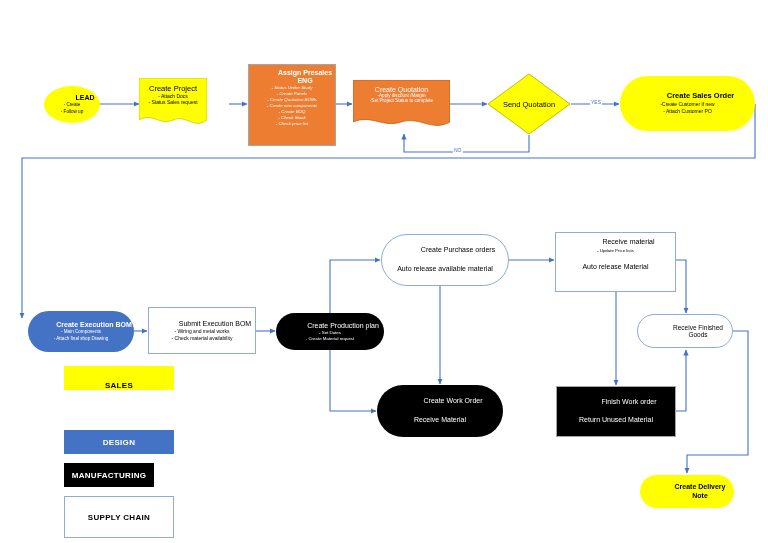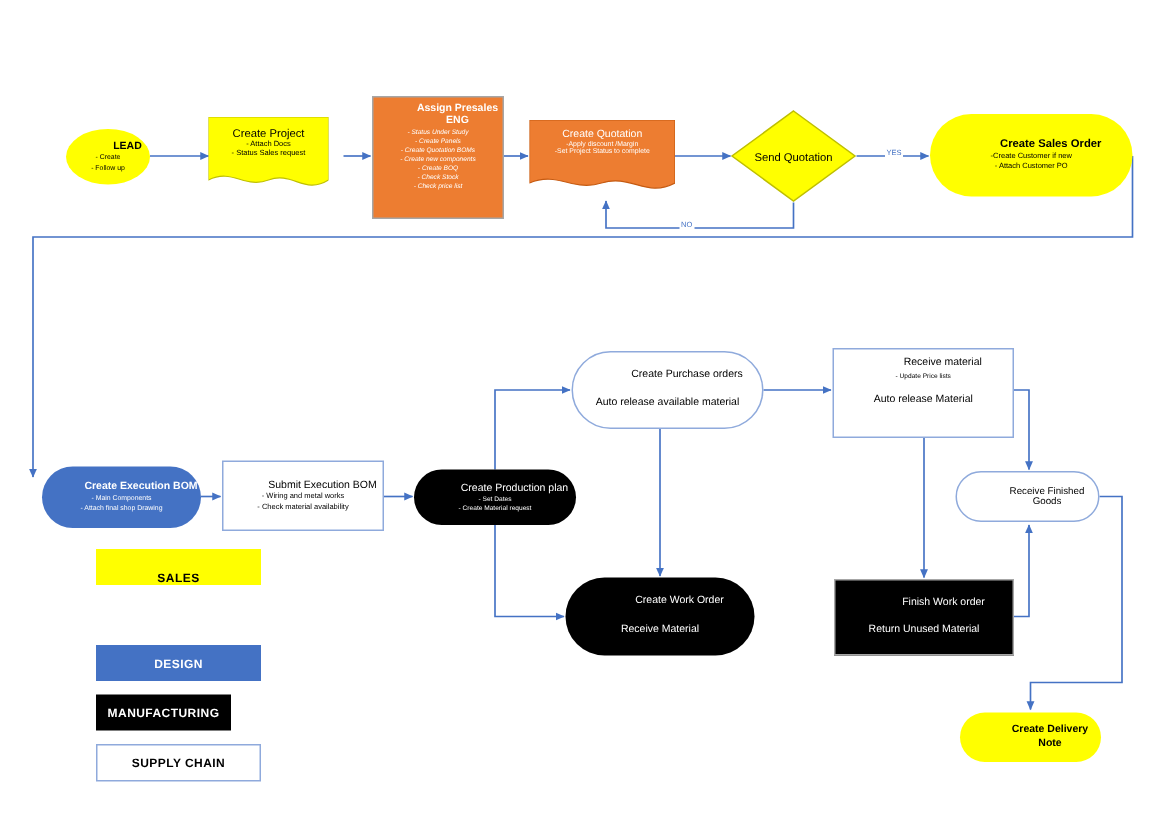--- a/index.html
+++ b/index.html
@@ -92,21 +92,21 @@
       <path d="M733,331 L748,331 L748,455 L687,455 L687,473"></path>
     </g>
   </svg>
 
   <div class="node ellipse sales" style="left:44px;top:86px;width:56px;height:37px;">
     <div class="t1" style="font-size:7px;">LEAD</div>
     <div class="t2" style="font-size:4.6px;">- Create</div>
     <div class="t2" style="font-size:4.6px;">- Follow up</div>
   </div>
 
-  <div class="docshape" style="left:139px;top:78px;width:68px;height:50px;padding-left:12px;">
+  <div class="docshape" style="left:139px;top:78px;width:68px;height:50px;">
     <svg class="docbody" viewBox="0 0 90 50" preserveAspectRatio="none">
       <path d="M0,0 L90,0 L90,42 C72,52 63,36 45,42 C27,48 18,34 0,42 Z" fill="#ffff00" stroke="#bfbf00" stroke-width="0.8"></path>
     </svg>
     <div class="doctext">
       <div class="t1" style="font-size:7.5px;color:#000;">Create  Project</div>
       <div class="t2" style="font-size:5px;color:#000;">- Attach Docs</div>
       <div class="t2" style="font-size:5px;color:#000;">- Status Sales request</div>
     </div>
   </div>
 
@@ -199,17 +199,17 @@
 
   <div class="legend-item sales" style="left:64px;top:366px;width:110px;height:24px;align-items:flex-end;">
     <span>SALES</span>
   </div>
   <div class="legend-item design" style="left:64px;top:430px;width:110px;height:24px;">
     <span>DESIGN</span>
   </div>
   <div class="legend-item mfg" style="left:64px;top:463px;width:90px;height:24px;">
     <span>MANUFACTURING</span>
   </div>
-  <div class="legend-item supply" style="left:64px;top:496px;width:110px;height:25px;align-items:center;">
+  <div class="legend-item supply" style="left:64px;top:496px;width:110px;height:42px;align-items:center;">
     <span>SUPPLY CHAIN</span>
   </div>
 
 </div>
 
 </body></html>

